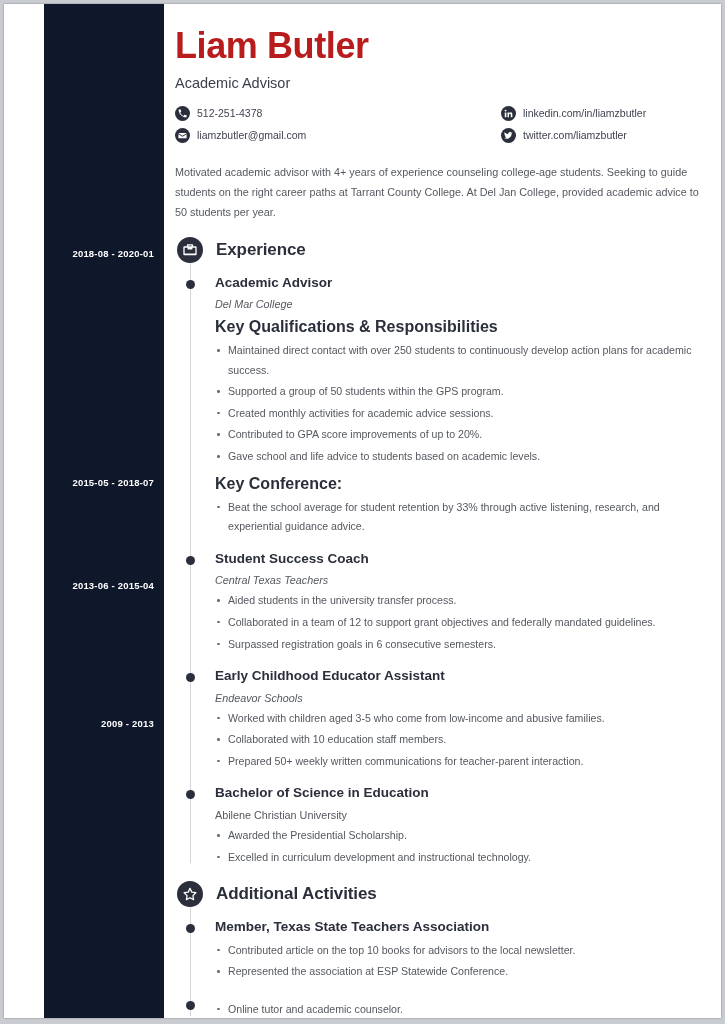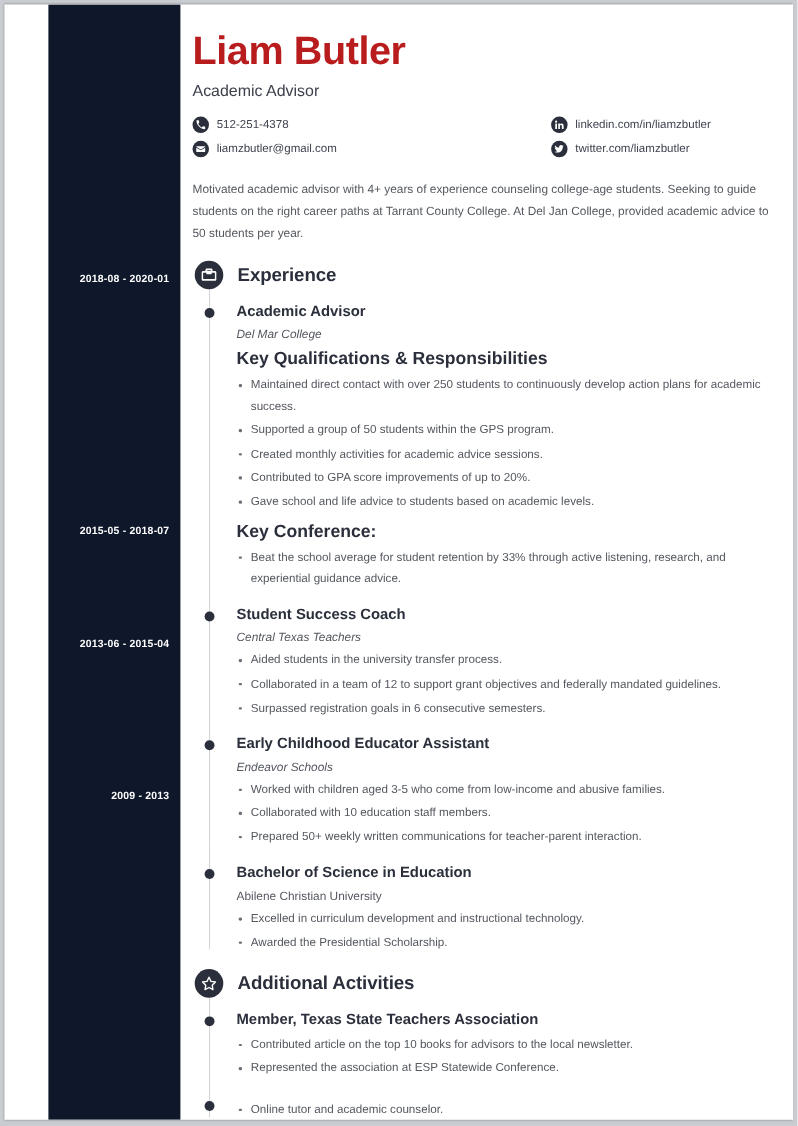--- a/index.html
+++ b/index.html
@@ -312,22 +312,22 @@
               </ul>
             </div>
           </div>
         </div>
         <div class="section">
           <div class="timeline">
             <div class="entry">
               <div class="entry-title">Bachelor of Science in Education</div>
               <div class="entry-sub plain">Abilene Christian University</div>
               <ul class="bullets">
+                <li>Awarded the Presidential Scholarship.</li>
                 <li>Excelled in curriculum development and instructional technology.</li>
-                <li>Awarded the Presidential Scholarship.</li>
               </ul>
             </div>
           </div>
         </div>
         <div class="section">
           <div class="sec-head">
             <span class="sec-icon">
               <svg width="16" height="16" viewBox="0 0 24 24">
                 <path fill="none" stroke="#ffffff" stroke-width="1.9" stroke-linejoin="round" d="M12 3.6l2.7 5.6 6.1.9-4.4 4.3 1 6.1-5.4-2.9-5.4 2.9 1-6.1-4.4-4.3 6.1-.9z"></path>
               </svg>

